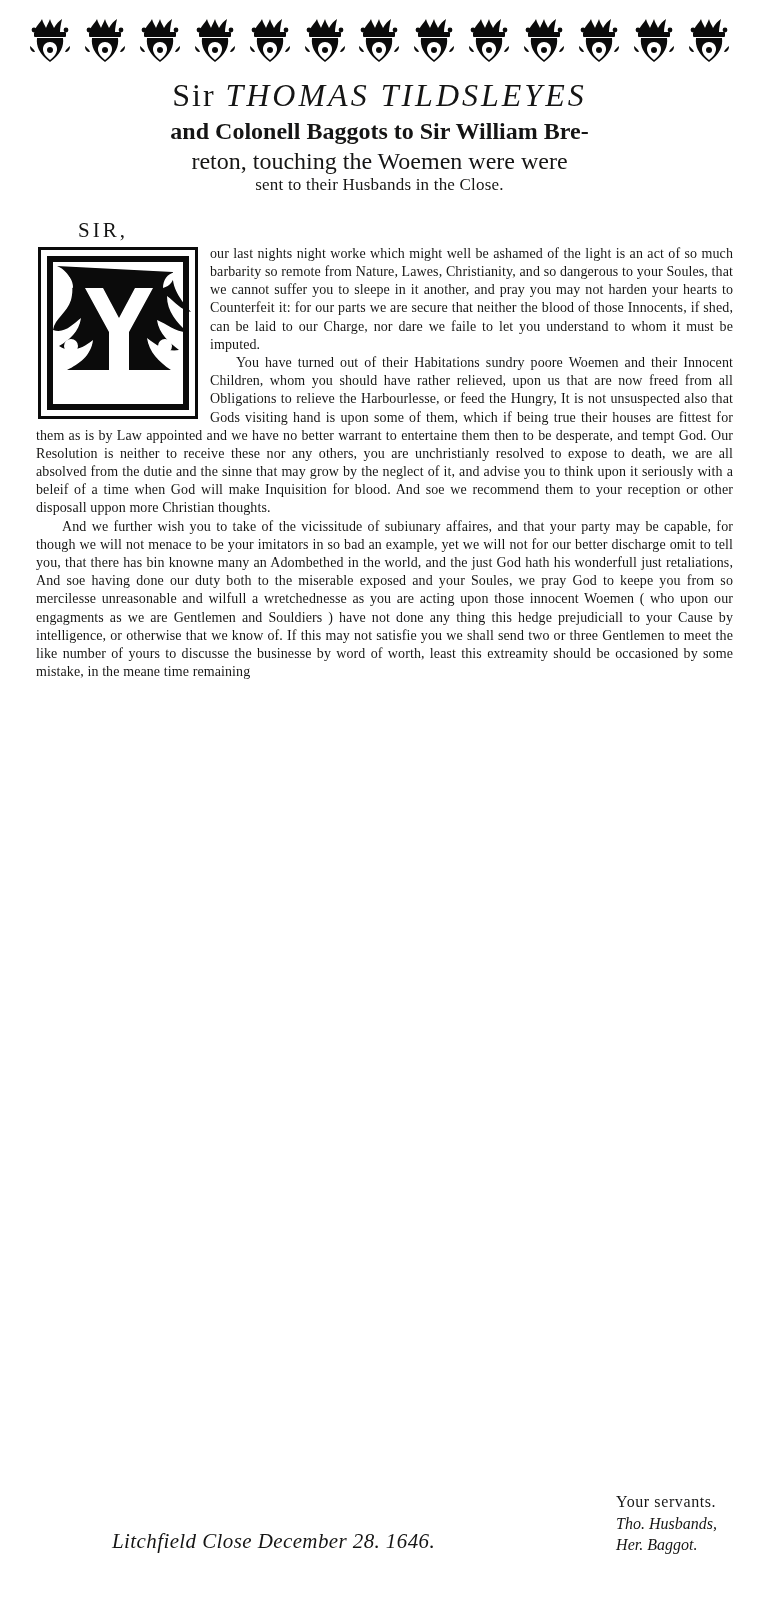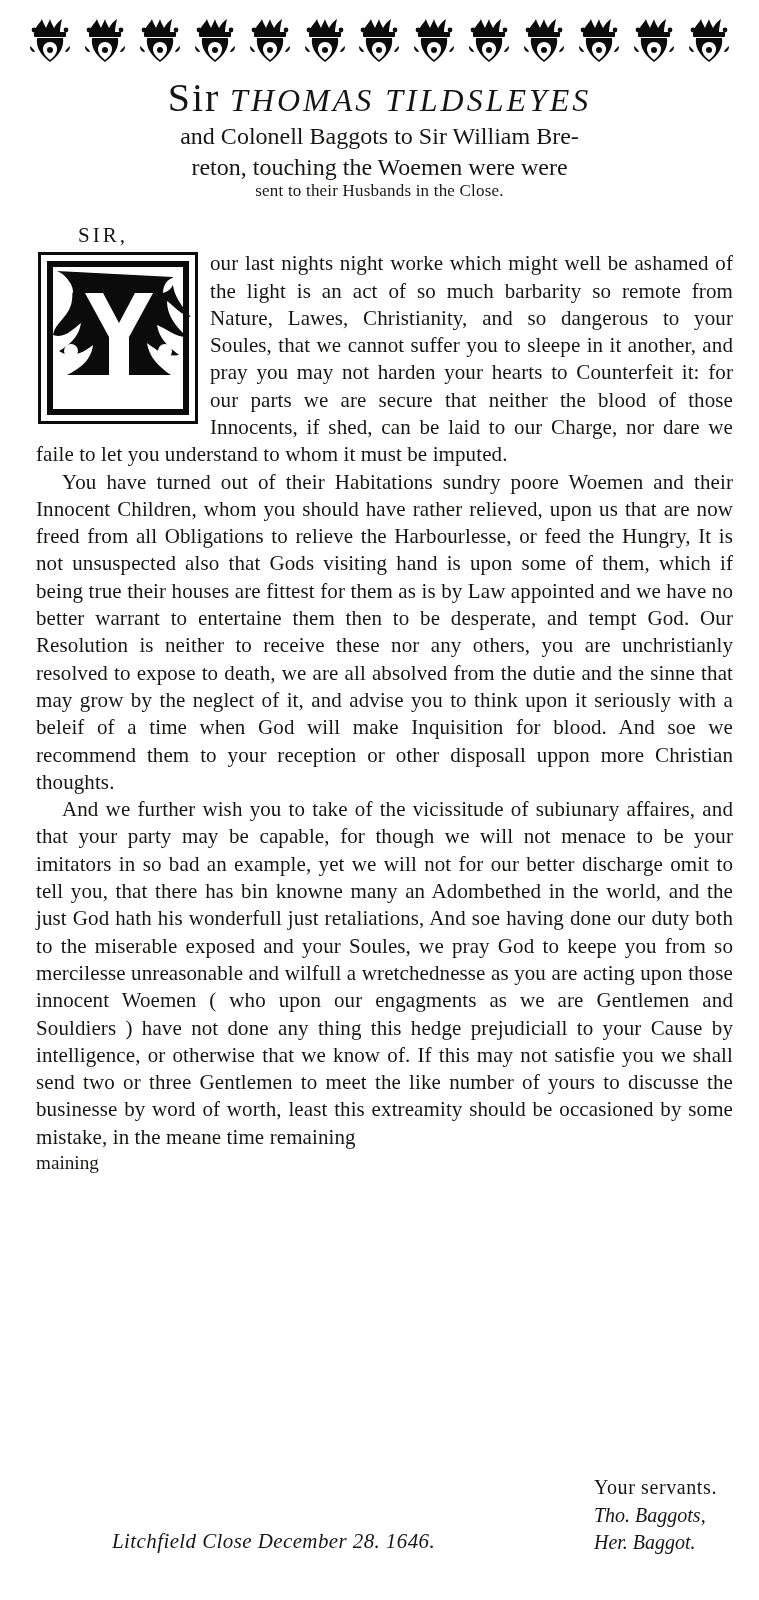--- a/index.html
+++ b/index.html
@@ -46,33 +46,34 @@
     margin: 0 34px;
   }
   .title-line-1 {
     font-size: 35px;
     letter-spacing: 1px;
     line-height: 1.08;
     white-space: nowrap;
   }
   .title-line-1 .sir {
     font-style: normal;
-    font-size: 40px;
+    font-size: 32px;
     letter-spacing: 2px;
   }
   .title-line-1 .names {
     font-style: italic;
     font-size: 32px;
     letter-spacing: 3px;
     font-family: "Liberation Serif", "DejaVu Serif", serif;
   }
   .title-line-2 {
     font-size: 24px;
     line-height: 1.18;
     margin-top: 3px;
+    font-weight: bold;
   }
   .title-line-3 {
     font-size: 24px;
     line-height: 1.18;
     margin-top: 2px;
   }
   .title-line-4 {
     font-size: 17px;
     line-height: 1.2;
     letter-spacing: 0.2px;
@@ -81,21 +82,21 @@
   
   .salutation {
     margin: 22px 0 2px 78px;
     font-size: 21px;
     letter-spacing: 3px;
   }
 
   
   .body-text {
     margin: 0 26px 0 36px;
-    font-size: 21px;
+    font-size: 14px;
     line-height: 1.30;
     text-align: justify;
     letter-spacing: 0.1px;
   }
   .dropcap-wrap {
     position: relative;
   }
   .dropcap {
     float: left;
     width: 160px;
@@ -108,21 +109,21 @@
   .dropcap svg { display: block; }
   .para { margin: 0; }
   .para + .para { text-indent: 26px; }
 
   
   .sign-area {
     position: absolute;
     right: 42px;
     bottom: 58px;
     text-align: left;
-    font-size: 20px;
+    font-size: 16px;
     line-height: 1.36;
   }
   .sign-area .servants { letter-spacing: 0.6px; }
   .sign-area .name { font-style: italic; }
 
   .dateline {
     position: absolute;
     left: 112px;
     bottom: 60px;
     font-size: 21px;
@@ -387,23 +388,22 @@
           <path d="M24 140c10-6 22-6 32 0-10 6-22 6-32 0z" fill="#fff"></path>
           <path d="M98 140c10-6 22-6 32 0-10 6-22 6-32 0z" fill="#fff"></path>
         </g>
       </svg>
     </span>
     <p class="para">our last nights night worke which might well be ashamed of the light is an act of so much barbarity so remote from Nature, Lawes, Christianity, and so dangerous to your Soules, that we cannot suffer you to sleepe in it another, and pray you may not harden your hearts to Counterfeit it: for our parts we are secure that neither the blood of those Innocents, if shed, can be laid to our Charge, nor dare we faile to let you understand to whom it must be imputed.</p>
     <p class="para">You have turned out of their Habitations sundry poore Woemen and their Innocent Children, whom you should have rather relieved, upon us that are now freed from all Obligations to relieve the Harbourlesse, or feed the Hungry, It is not unsuspected also that Gods visiting hand is upon some of them, which if being true their houses are fittest for them as is by Law appointed and we have no better warrant to entertaine them then to be desperate, and tempt God. Our Resolution is neither to receive these nor any others, you are unchristianly resolved to expose to death, we are all absolved from the dutie and the sinne that may grow by the neglect of it, and advise you to think upon it seriously with a beleif of a time when God will make Inquisition for blood. And soe we recommend them to your reception or other disposall uppon more Christian thoughts.</p>
     <p class="para">And we further wish you to take of the vicissitude of subiunary affaires, and that your party may be capable, for though we will not menace to be your imitators in so bad an example, yet we will not for our better discharge omit to tell you, that there has bin knowne many an Adombethed in the world, and the just God hath his wonderfull just retaliations, And soe having done our duty both to the miserable exposed and your Soules, we pray God to keepe you from so mercilesse unreasonable and wilfull a wretchednesse as you are acting upon those innocent Woemen ( who upon our engagments as we are Gentlemen and Souldiers ) have not done any thing this hedge prejudiciall to your Cause by intelligence, or otherwise that we know of. If this may not satisfie you we shall send two or three Gentlemen to meet the like number of yours to discusse the businesse by word of worth, least this extreamity should be occasioned by some mistake, in the meane time remaining</p>
   </div>
 
-  <div class="trail">maining</div>
 
   <div class="sign-area">
     <div class="servants">Your servants.</div>
-    <div class="name">Tho. Baggots,</div>
+    <div class="name">Tho. Husbands,</div>
     <div class="name">Her. Baggot.</div>
   </div>
 
   <div class="dateline">Litchfield Close December 28. 1646.</div>
 
 </div>
 
 </body></html>

